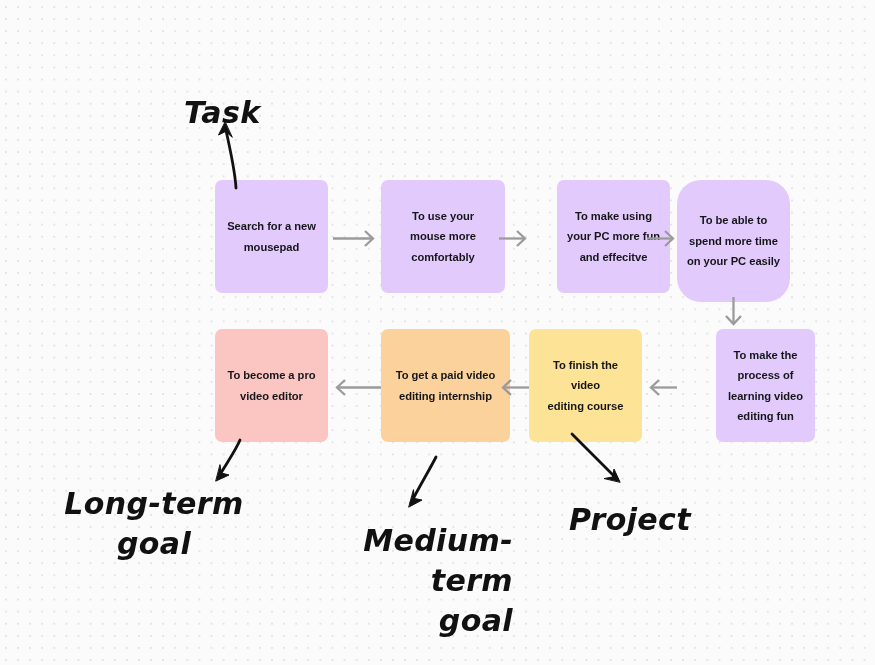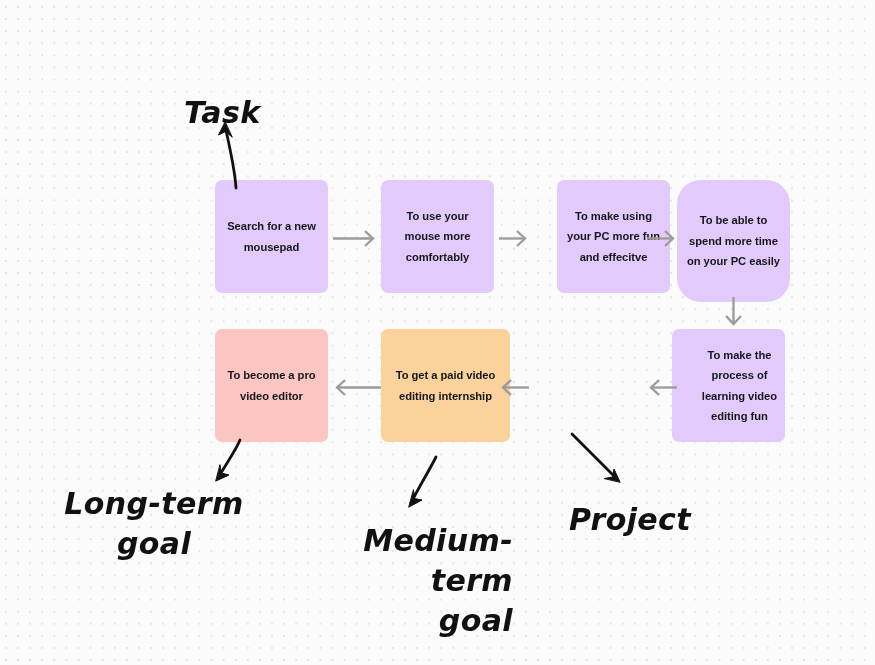--- a/index.html
+++ b/index.html
@@ -94,45 +94,49 @@
 </head>
 <body>
 
 <div id="canvas">
 
   <div class="node" style="left:215px; top:180px; width:113px; height:113px; background:#e2cbfc;">
     <span class="node-text">Search for a new
 mousepad</span>
   </div>
 
-  <div class="node" style="left:381px; top:180px; width:113px; height:113px; background:#e2cbfc;">
+  <div class="node" style="left:381px; top:180px; width:124px; height:113px; background:#e2cbfc;">
     <span class="node-text">To use your
 mouse more
 comfortably</span>
   </div>
 
   <div class="node" style="left:529px; top:180px; width:113px; height:113px; background:#e2cbfc;margin-left:28px;">
     <span class="node-text">To make using
 your PC more fun
 and effecitve</span>
   </div>
 
   <div class="node" style="left:677px; top:180px; width:113px; height:122px; background:#e2cbfc;border-radius:24px;">
     <span class="node-text">To be able to
 spend more time
 on your PC easily</span>
   </div>
 
-  <div class="node" style="left:672px; top:329px; width:113px; height:113px; background:#e2cbfc;justify-content:flex-end;">
+  <div class="node" style="left:716px; top:329px; width:99px; height:113px; background:#e2cbfc;">
     <span class="node-text">To make the
 process of
 learning video
 editing fun</span>
   </div>
 
+  <div class="node" style="left:529px; top:329px; width:113px; height:113px; background:#fce396;">
+    <span class="node-text">To finish the video
+editing course</span>
+  </div>
 
   <div class="node" style="left:381px; top:329px; width:129px; height:113px; background:#fbd29c;">
     <span class="node-text">To get a paid video
 editing internship</span>
   </div>
 
   <div class="node" style="left:215px; top:329px; width:113px; height:113px; background:#fbc5c2;">
     <span class="node-text">To become a pro
 video editor</span>
   </div>

